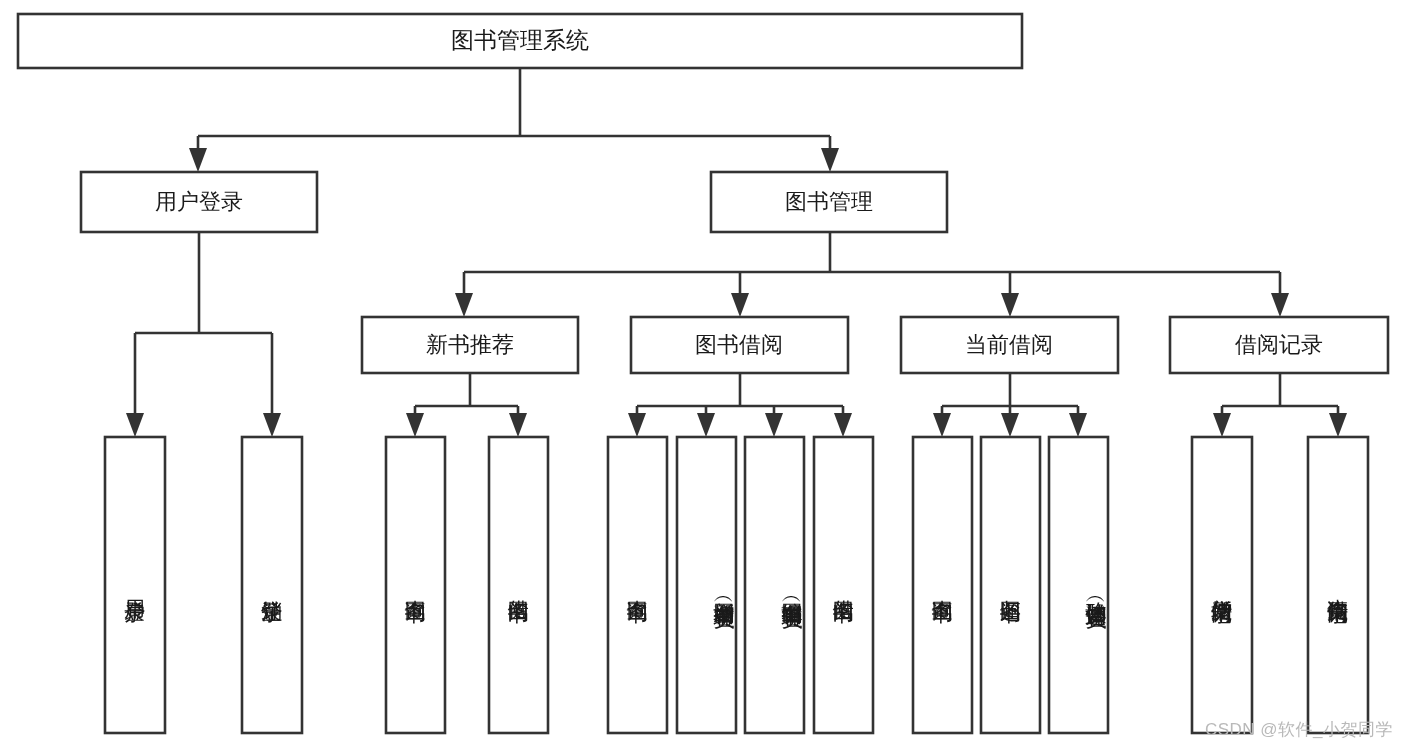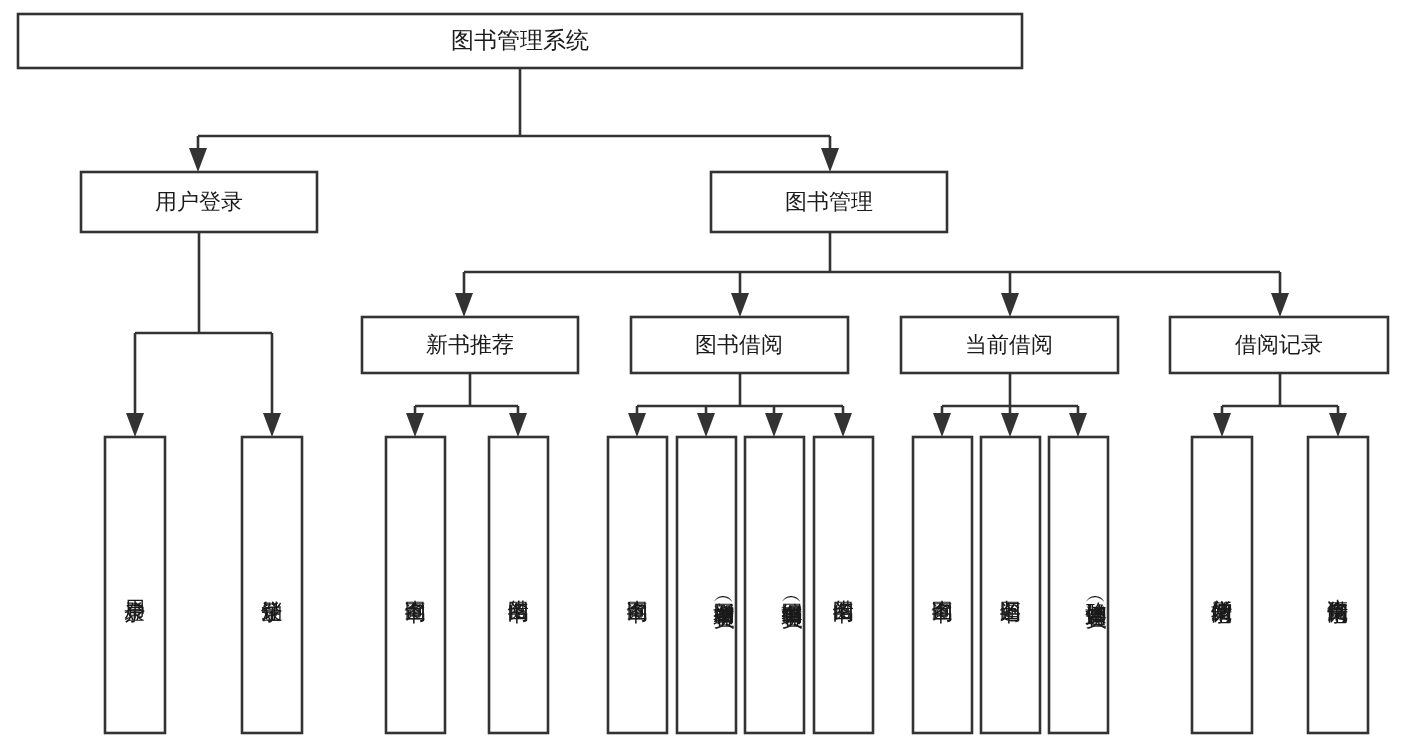--- a/index.html
+++ b/index.html
@@ -211,14 +211,15 @@
   <div class="leaf-label-wrap" style="left:745px; top:437px; width:59px; height:296px; align-items:flex-start; padding-top:8px; box-sizing:border-box;">编辑图书（管理员）</div>
   <div class="leaf-label-wrap" style="left:814px; top:437px; width:59px; height:296px;">借阅图书</div>
 
   <div class="leaf-label-wrap" style="left:913px; top:437px; width:59px; height:296px;">查询图书</div>
   <div class="leaf-label-wrap" style="left:981px; top:437px; width:59px; height:296px;">归还图书</div>
   <div class="leaf-label-wrap" style="left:1049px; top:437px; width:59px; height:296px; align-items:flex-start; padding-top:8px; box-sizing:border-box;">确认归还（管理员）</div>
 
   <div class="leaf-label-wrap" style="left:1192px; top:437px; width:60px; height:296px;">新增借阅记录</div>
   <div class="leaf-label-wrap" style="left:1308px; top:437px; width:60px; height:296px;">查询借阅记录</div>
 
+  <div class="watermark">CSDN @软件_小贺同学</div>
 
 </div>
 
 </body></html>

